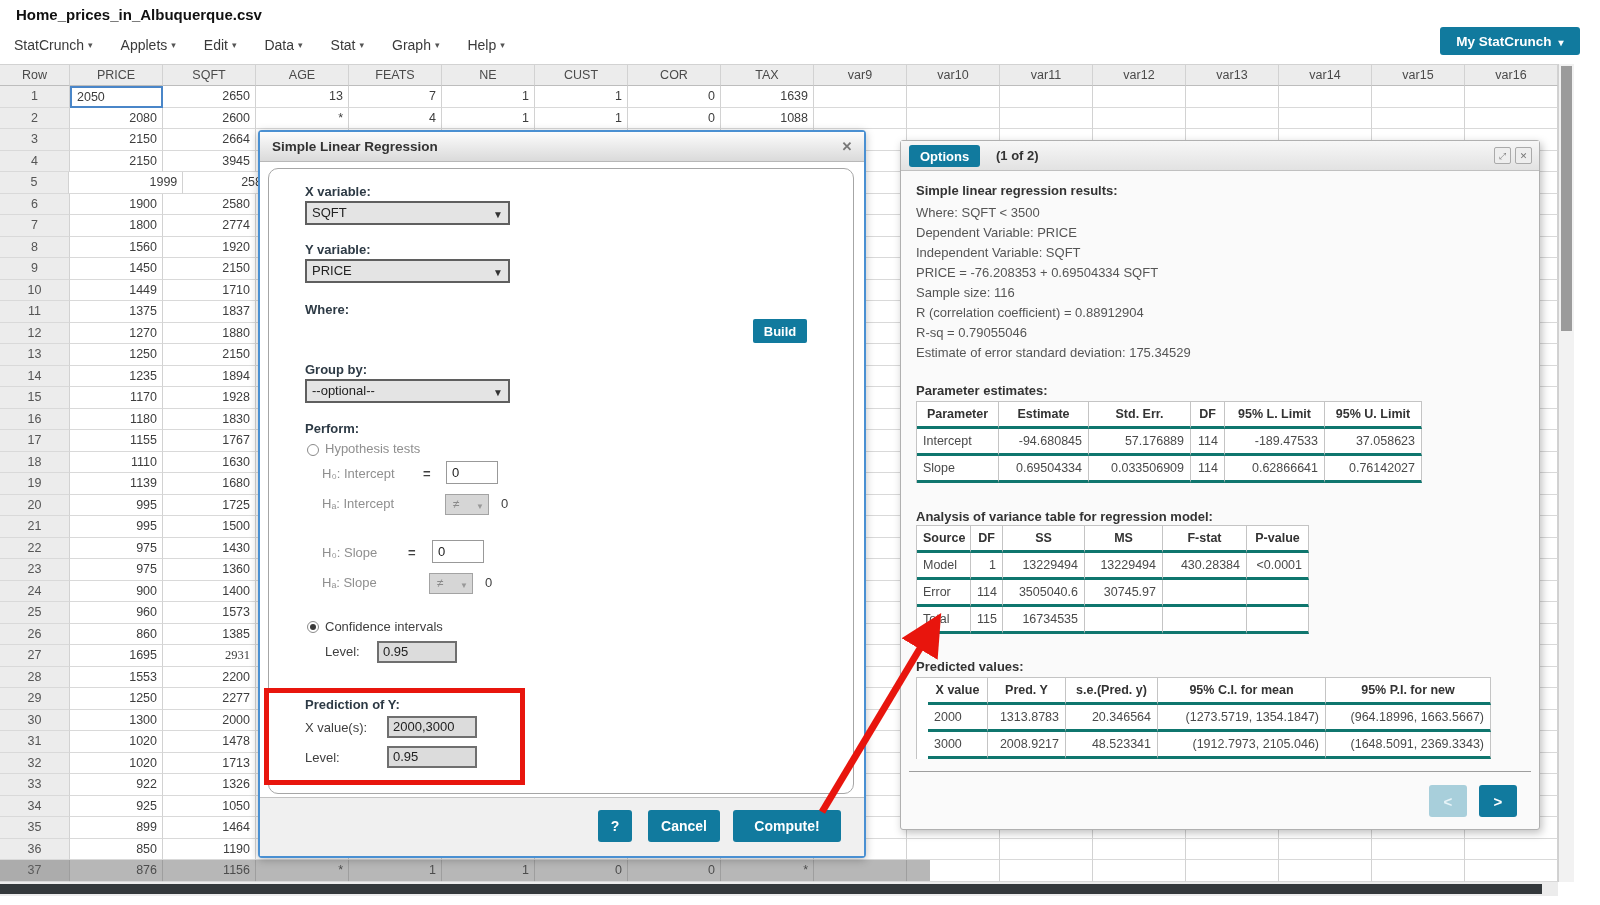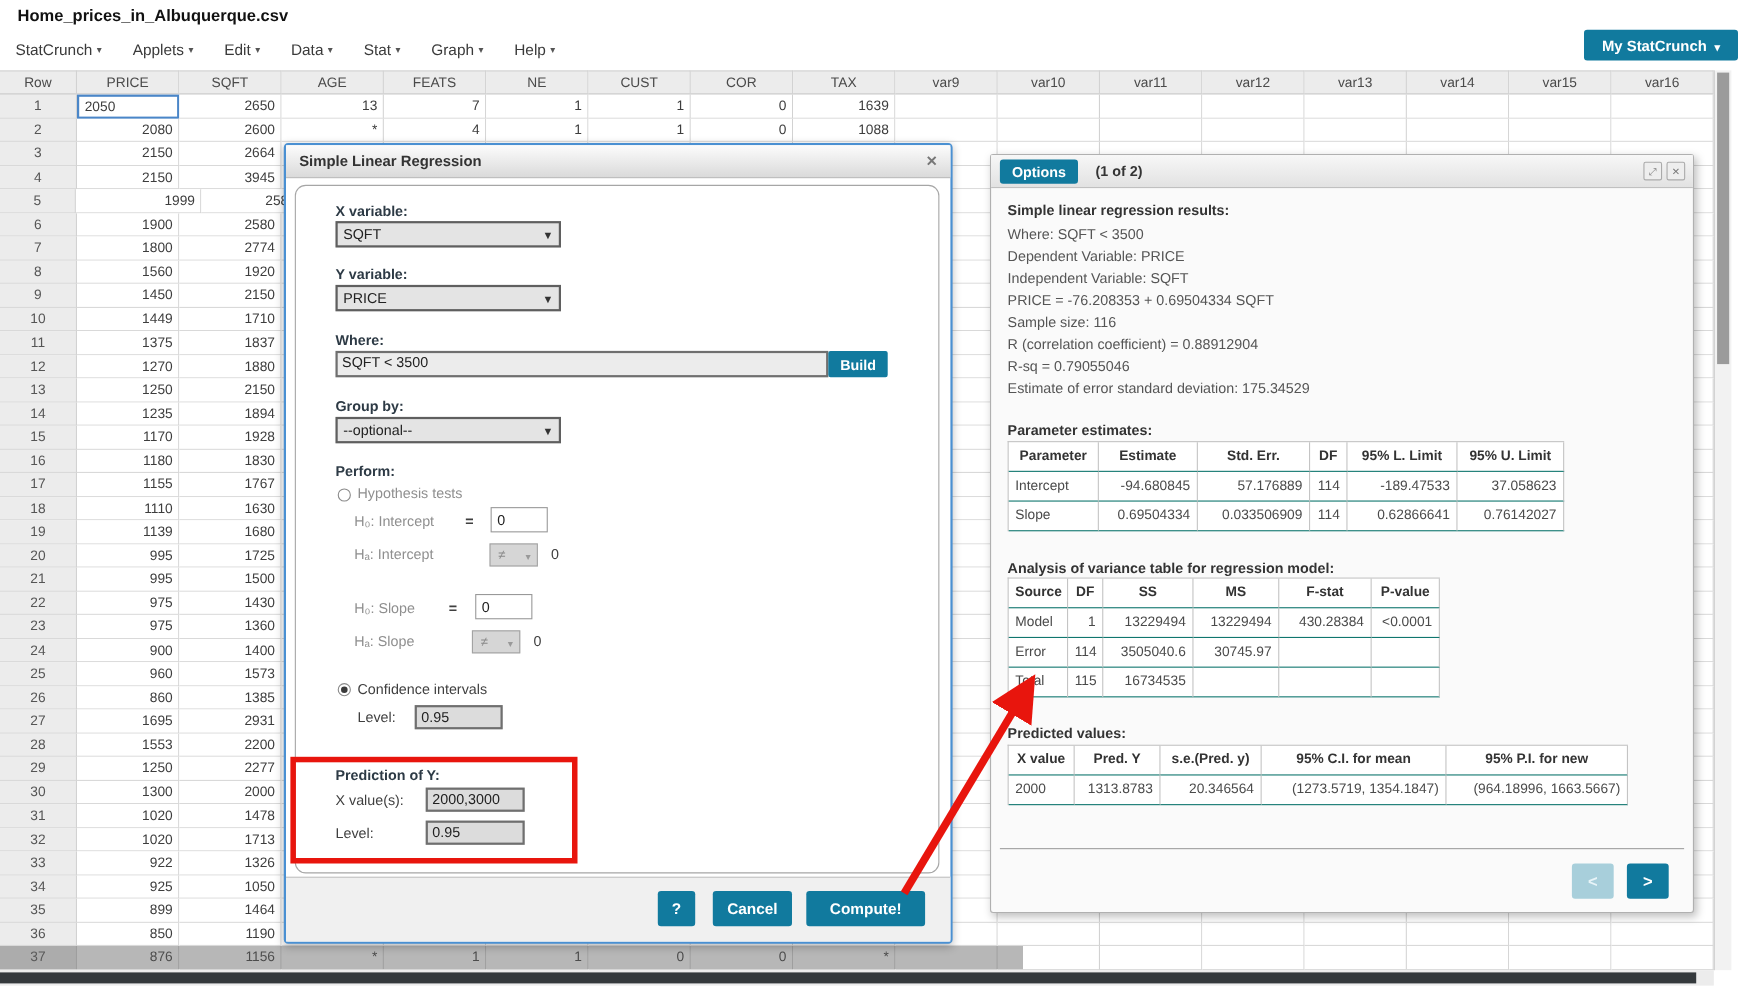--- a/index.html
+++ b/index.html
@@ -79,26 +79,26 @@
   #page-ind { position:absolute; left:95px; top:0; line-height:30px; font-size:13px; font-weight:bold; color:#333;}
   .hdr-ico { position:absolute; top:6px; width:17px; height:17px; background:#eee; border:1px solid #aaa;
      border-radius:2px; font-size:9px; color:#777; text-align:center; line-height:16px; cursor:pointer;}
   #opt-resize { right:28px; }
   #opt-close  { right:7px; }
   .r-head { position:absolute; left:15px; font-size:13px; font-weight:bold; color:#333;}
   #results-lines { position:absolute; left:15px; top:62px; font-size:13px; color:#555; line-height:20px;}
   .rtable { position:absolute; background:#fff; border-top:1px solid #c4c4c4; border-left:1px solid #c4c4c4;
      font-size:12.5px; color:#4a4a4a;}
   .t-row { display:flex;}
-  .t-cell { height:27px; padding:5px 6px; border-right:1px solid #c4c4c4; border-bottom:1px solid #0f766e;
+  .t-cell { height:27px; padding:5px 6px; border-right:1px solid #c4c4c4; border-bottom:3px solid #0f766e;
      overflow:hidden; white-space:nowrap;}
   .t-h { font-weight:bold; color:#333; text-align:center !important;}
   #param-table { left:15px; top:260px;}
   #anova-table { left:15px; top:384px;}
-  #pred-table  { left:15px; top:536px;}
+  #pred-table  { left:15px; top:536px;padding-left:11px;}
   #opt-divider { position:absolute; left:8px; right:8px; top:630px; border-top:1px solid #9e9e9e;}
   #prev-btn { position:absolute; left:528px; top:644px; width:38px; height:32px; font-size:15px;
      background:#a8cfdb; color:#e8f4f8;}
   #next-btn { position:absolute; left:578px; top:644px; width:38px; height:32px; font-size:15px;}
 
   
   #red-box { position:absolute; left:264px; top:688px; width:261px; height:97px;
      border:5px solid #e8150d; z-index:40; pointer-events:none;}
   #red-arrow { position:absolute; left:0; top:0; z-index:50; pointer-events:none;}
 </style>
@@ -629,21 +629,21 @@
         <div class="g-cell" style="width: 93px;"></div>
         <div class="g-cell" style="width: 93px;"></div>
         <div class="g-cell" style="width: 93px;"></div>
         <div class="g-cell" style="width: 93px;"></div>
         <div class="g-cell" style="width: 93px;"></div>
         <div class="g-cell" style="width: 93px;"></div>
       </div>
       <div class="g-row" style="height: 21.5px;">
         <div class="g-cell g-rn" style="width: 70px;">27</div>
         <div class="g-cell" style="width: 93px;">1695</div>
-        <div class="g-cell" style="width: 93px;">2931</div>
+        <div class="g-cell" style="width: 93px; font-family: Liberation Serif, serif;">2931</div>
         <div class="g-cell" style="width: 93px;"></div>
         <div class="g-cell" style="width: 93px;"></div>
         <div class="g-cell" style="width: 93px;"></div>
         <div class="g-cell" style="width: 93px;"></div>
         <div class="g-cell" style="width: 93px;"></div>
         <div class="g-cell" style="width: 93px;"></div>
         <div class="g-cell" style="width: 93px;"></div>
         <div class="g-cell" style="width: 93px;"></div>
         <div class="g-cell" style="width: 93px;"></div>
         <div class="g-cell" style="width: 93px;"></div>
@@ -940,39 +940,45 @@
           <div class="t-cell t-h" style="width: 168px;">95% C.I. for mean</div>
           <div class="t-cell t-h" style="width: 165px;">95% P.I. for new</div>
         </div>
         <div class="t-row">
           <div class="t-cell" style="width: 60px; text-align: left;">2000</div>
           <div class="t-cell" style="width: 78px; text-align: right;">1313.8783</div>
           <div class="t-cell" style="width: 92px; text-align: right;">20.346564</div>
           <div class="t-cell" style="width: 168px; text-align: right;">(1273.5719, 1354.1847)</div>
           <div class="t-cell" style="width: 165px; text-align: right;">(964.18996, 1663.5667)</div>
         </div>
+        <div class="t-row">
+          <div class="t-cell" style="width: 60px; text-align: left;">3000</div>
+          <div class="t-cell" style="width: 78px; text-align: right;">2008.9217</div>
+          <div class="t-cell" style="width: 92px; text-align: right;">48.523341</div>
+          <div class="t-cell" style="width: 168px; text-align: right;">(1912.7973, 2105.046)</div>
+          <div class="t-cell" style="width: 165px; text-align: right;">(1648.5091, 2369.3343)</div>
+        </div>
       </div>
     <div id="opt-divider"></div>
     <button id="prev-btn" class="teal">&lt;</button>
     <button id="next-btn" class="teal">&gt;</button>
   </div>
 
   <div id="slr-dialog">
     <div id="dlg-titlebar">
       <div id="dlg-title">Simple Linear Regression</div>
       <div id="dlg-close">✕</div>
     </div>
     <div id="d-box"></div>
 
     <div class="dlbl" style="left:45px;top:52px">X variable:</div>
     <div class="dsel" style="left:45px;top:69px"><span>SQFT</span><span class="arrow">▼</span></div>
     <div class="dlbl" style="left:45px;top:110px">Y variable:</div>
     <div class="dsel" style="left:45px;top:127px"><span>PRICE</span><span class="arrow">▼</span></div>
     <div class="dlbl" style="left:45px;top:170px">Where:</div>
-    <div class="dinput-dark" style="left:45px;top:187px;width:448px;height:24px;background:#ececec">SQFT &lt; 3500</div>
     <button id="build-btn" class="teal">Build</button>
     <div class="dlbl" style="left:45px;top:230px">Group by:</div>
     <div class="dsel" style="left:45px;top:247px"><span>--optional--</span><span class="arrow">▼</span></div>
     <div class="dlbl" style="left:45px;top:289px">Perform:</div>
 
     <div class="radio" style="left:47px;top:312px"></div>
     <div class="dgray" style="left:65px;top:309px">Hypothesis tests</div>
     <div class="dgray" style="left:62px;top:334px">H₀: Intercept</div>
     <div class="dtxt" style="left:163px;top:334px;font-weight:bold">=</div>
     <div class="dinput-white" style="left:186px;top:329px;width:52px;height:23px">0</div>

